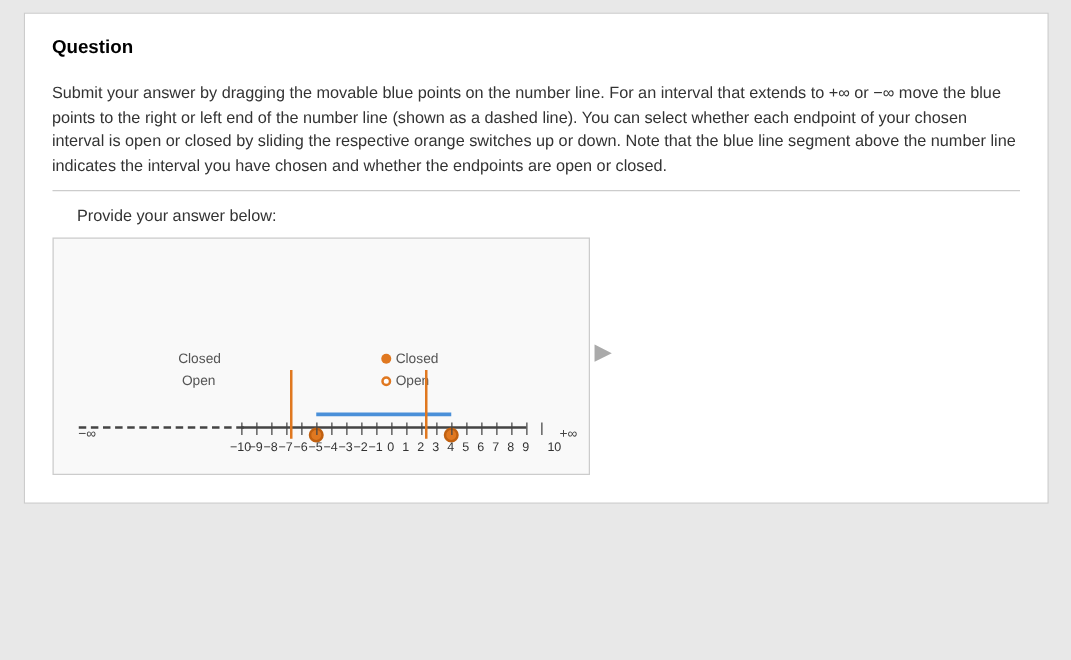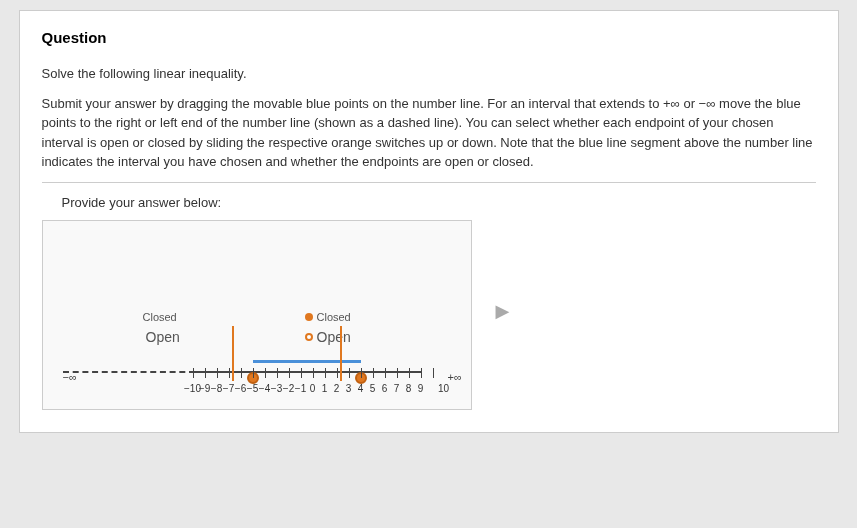--- a/index.html
+++ b/index.html
@@ -119,40 +119,39 @@
       border: 2px solid #c06010;
     }
     
     .point-label-closed {
       position: absolute;
       font-size: 11px;
       color: #555;
     }
     .point-label-open {
       position: absolute;
-      font-size: 14px;
+      font-size: 11px;
       color: #555;
     }
   </style>
 </head>
 <body>
 
 <div class="card">
   <div class="section-title">Question</div>
 
-  <div class="instruction-text">Solve the following linear inequality.</div>
 
 
   <div class="instruction-text">Submit your answer by dragging the movable blue points on the number line. For an interval that extends to +∞ or −∞ move the blue points to the right or left end of the number line (shown as a dashed line). You can select whether each endpoint of your chosen interval is open or closed by sliding the respective orange switches up or down. Note that the blue line segment above the number line indicates the interval you have chosen and whether the endpoints are open or closed.</div>
 
   <hr class="divider">
 
   <div class="provide-label">Provide your answer below:</div>
 
-  <div style="display:flex; gap:24px; align-items:flex-start;">
+  <div style="display:flex; gap:4px; align-items:flex-start;">
     <div class="interactive-area">
 
       <div class="point-label-closed" style="left:100px; top:90px;">
         <span>Closed</span>
       </div>
       <div class="point-label-open" style="left:103px; top:108px; display:flex; align-items:center; gap:2px;">
         <span>Open</span>
       </div>
 
       <div class="point-label-closed" style="left:262px; top:90px; display:flex; align-items:center; gap:2px;">

